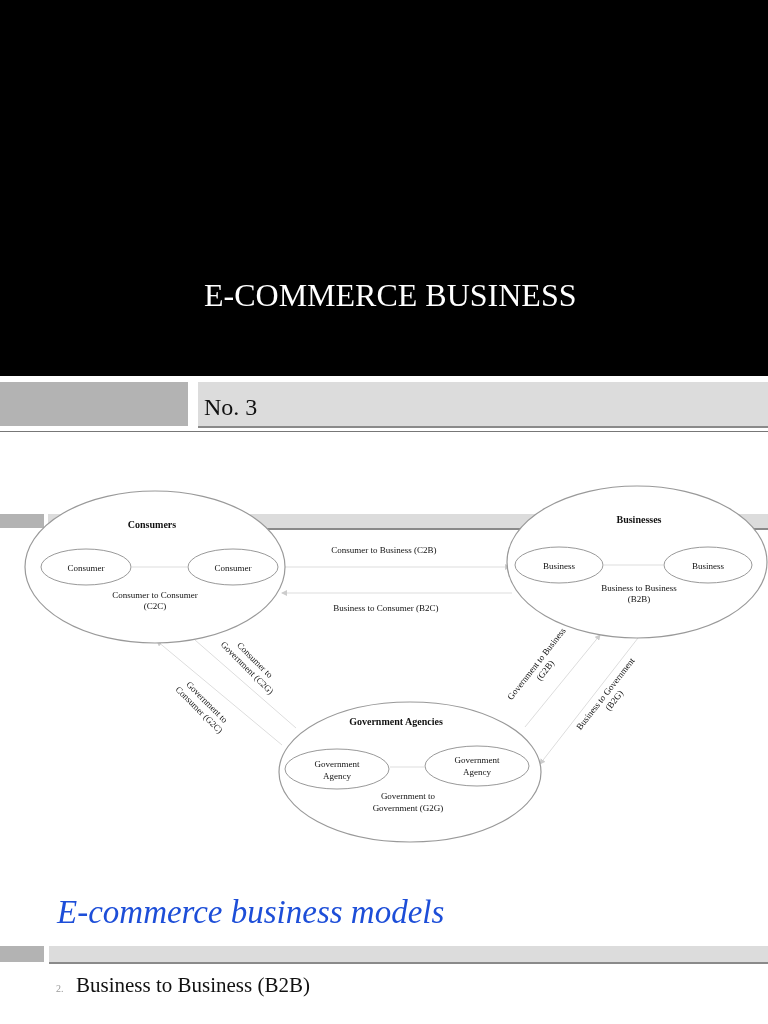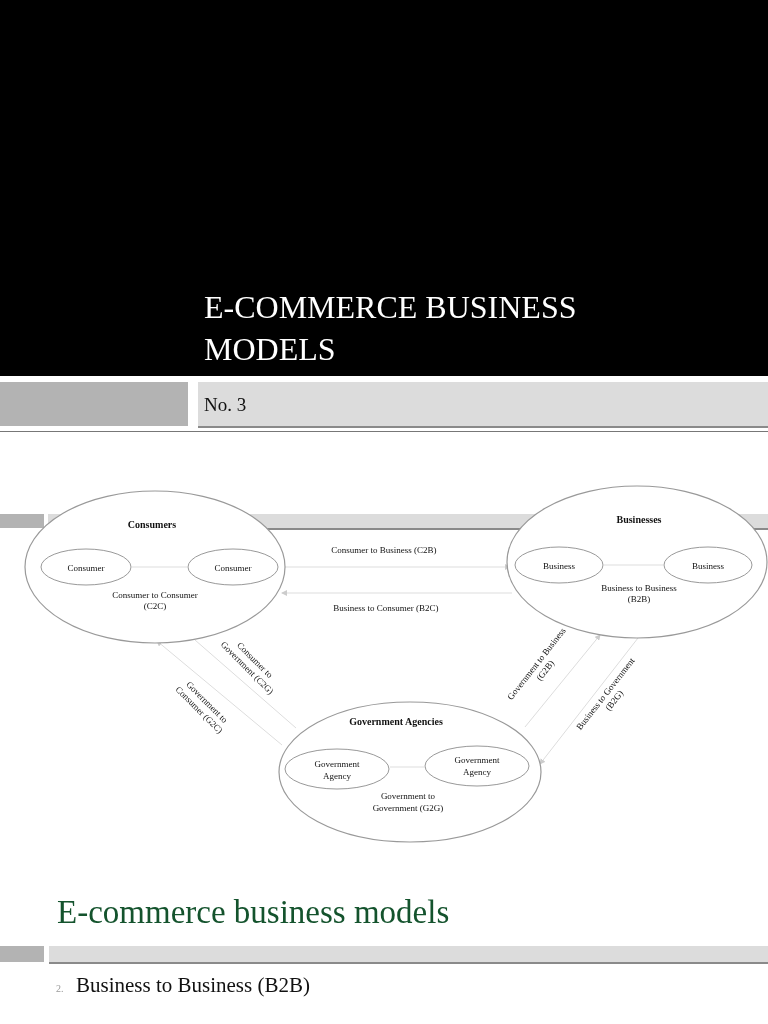--- a/index.html
+++ b/index.html
@@ -1,43 +1,42 @@
 <!DOCTYPE html>
 <html><head>
 <meta charset="utf-8">
 <style>
   html,body{margin:0;padding:0;}
   body{width:768px;height:1024px;overflow:hidden;background:#fff;font-family:"Liberation Serif",serif;position:relative;}
   .title-slide{position:absolute;left:0;top:0;width:768px;height:376px;background:#000;}
-  .title-text{position:absolute;left:204px;top:286px;color:#fff;font-size:32px;line-height:42px;letter-spacing:0px;}
+  .title-text{position:absolute;left:204px;top:274px;color:#fff;font-size:32px;line-height:42px;letter-spacing:0px;}
   .subbar{position:absolute;top:380px;left:0;width:768px;height:48px;}
   .subbar-left{position:absolute;left:0;top:2px;width:188px;height:44px;background:#b3b3b3;}
   .subbar-right{position:absolute;left:198px;top:2px;width:570px;height:44px;background:#dcdcdc;box-shadow:0 2px 0 #8a8a8a;}
-  .subtitle{position:absolute;left:6px;top:12px;font-size:19px;color:#111;}
+  .subtitle{position:absolute;left:6px;top:12px;font-size:24px;color:#111;}
   .sep-line{position:absolute;left:0;top:431px;width:768px;height:1px;background:#777;}
   .bar2{position:absolute;top:514px;left:0;width:768px;height:16px;}
   .bar2-left{position:absolute;left:0;top:0;width:44px;height:14px;background:#b3b3b3;}
   .bar2-right{position:absolute;left:48px;top:0;width:720px;height:14px;background:#dcdcdc;box-shadow:0 2px 0 #8a8a8a;}
   .diagram{position:absolute;left:0;top:440px;width:768px;height:420px;}
-  .slide-heading{position:absolute;left:57px;top:894px;font-size:33px;color:#14532d;}
+  .slide-heading{position:absolute;left:57px;top:894px;font-size:33px;color:#1d4ed8;font-style:italic;}
   .bar3{position:absolute;top:946px;left:0;width:768px;height:18px;}
   .bar3-left{position:absolute;left:0;top:0;width:44px;height:16px;background:#b3b3b3;}
   .bar3-right{position:absolute;left:49px;top:0;width:719px;height:16px;background:#dcdcdc;box-shadow:0 2px 0 #8a8a8a;}
   .model-list{position:absolute;left:56px;top:970px;margin:0;padding:0;list-style:none;}
   .model-list li{font-size:21px;color:#111;height:31px;line-height:31px;white-space:nowrap;}
   .num{font-size:10px;color:#999;display:inline-block;width:20px;}
   svg text{font-family:"Liberation Serif",serif;fill:#111;}
 </style>
 </head>
 <body>
 
 <div class="title-slide">
   <div class="title-text">
     <div>E-COMMERCE BUSINESS</div>
-    <div>MODELS</div>
   </div>
 </div>
 
 <div class="subbar">
   <div class="subbar-left"></div>
   <div class="subbar-right">
     <div class="subtitle">No. 3</div>
   </div>
 </div>
 <div class="sep-line"></div>

